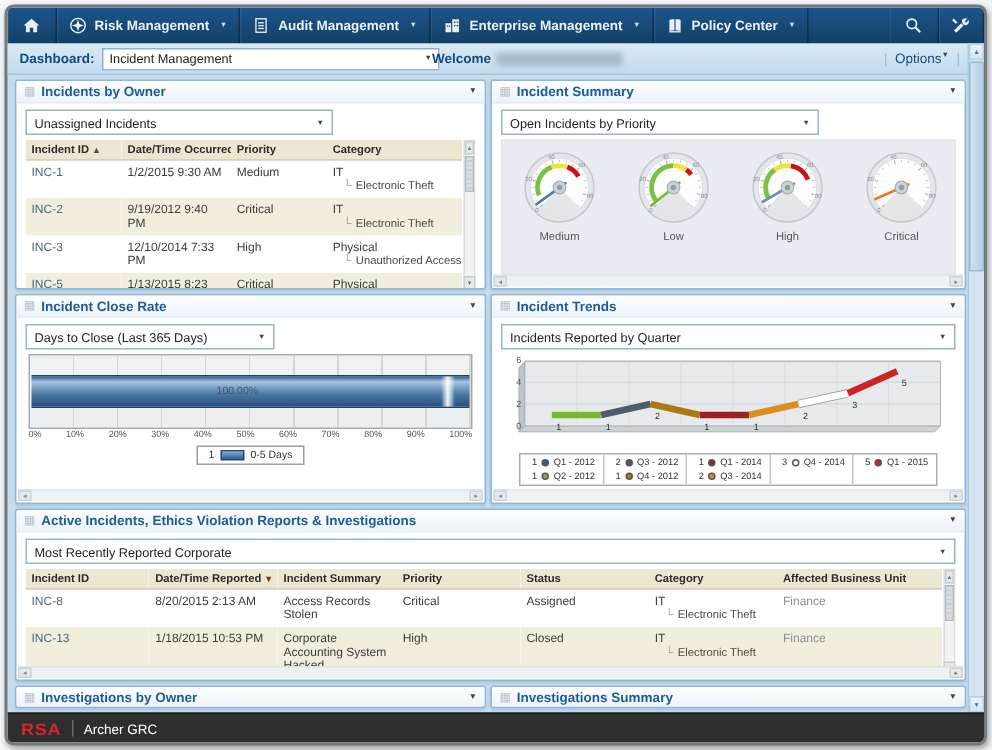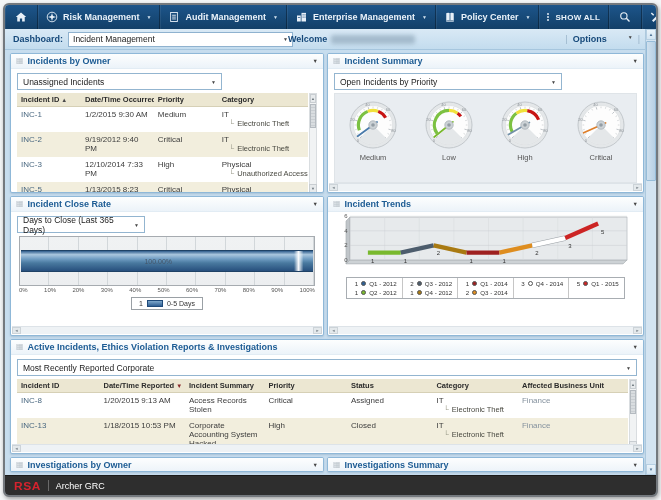--- a/index.html
+++ b/index.html
@@ -18,21 +18,21 @@
   svg.nicon{display:block}
   
   .dashbar{height:21px;background:linear-gradient(#d9e9f5,#c3dcee);border-bottom:1px solid #a6c6de;display:flex;align-items:center;padding:0 16px 0 8px;position:relative;font-size:9px}
   .dash-label{font-weight:bold;color:#16497a}
   .dash-select{width:225px;height:15px;background:#fff;border:1px solid #8fb2cf;display:flex;align-items:center;padding:0 4px;margin-left:5px;font-size:8.5px;color:#222}
   .sel-caret{margin-left:auto;font-size:5px;color:#444}
   .dash-center{position:absolute;left:283px;display:flex;align-items:center;gap:4px}
   .welcome{font-weight:bold;color:#16497a}
   .blur-name{width:84px;height:9px;background:#9db4c6;border-radius:2px;filter:blur(2px);opacity:.85}
   .dash-right{margin-left:auto;display:flex;align-items:center;gap:5px;color:#9ab4c9}
-  .options{font-weight:bold;color:#16497a;cursor:pointer;display:flex;gap:21px}
+  .options{font-weight:normal;color:#16497a;cursor:pointer;display:flex;gap:0}
   
   .content{position:absolute;top:45px;left:0;right:11px;bottom:20px;padding:3px 0 0 5px;overflow:hidden}
   .row2{display:flex;gap:3px;margin-bottom:3px}
   .panel{background:#fff;border:1px solid #8fb8d8;border-radius:2px;position:relative;overflow:hidden;box-shadow:0 1px 2px rgba(30,70,110,.18)}
   .p-left{width:314px;height:140px}
   .p-right{width:317px;height:140px}
   .p-wide{width:634px;height:115px;margin-bottom:3px}
   .p-stub{height:15px}
   .p-stub2{display:flex;gap:3px}
   .p-stub2 .panel{height:15px}
@@ -141,28 +141,20 @@
       <span class="nav-caret">▼</span>
     </div>
     <div class="nav-cell">
       <svg class="nicon" width="12" height="12" viewBox="0 0 16 16">
             <path d="M3 3 Q4 2 7.5 2.5 L7.5 12.5 Q4 12 3 13 Z" fill="#e8f0f8"></path>
             <path d="M13 3 Q12 2 8.5 2.5 L8.5 12.5 Q12 12 13 13 Z" fill="#e8f0f8"></path>
             <rect x="3" y="13" width="10" height="1.2" fill="#e8f0f8"></rect>
           </svg>
       <span>Policy Center</span>
       <span class="nav-caret">▼</span>
-    </div>
-    <div class="nav-cell showall">
-      <span class="dots">
-            <i></i>
-            <i></i>
-            <i></i>
-          </span>
-      <span>SHOW ALL</span>
     </div>
     <div class="nav-right">
       <div class="nav-cell icon-only">
         <svg class="nicon" width="12" height="12" viewBox="0 0 16 16">
               <circle cx="6.5" cy="6.5" r="4.2" fill="none" stroke="#e8f0f8" stroke-width="1.5"></circle>
               <line x1="9.8" y1="9.8" x2="14" y2="14" stroke="#e8f0f8" stroke-width="1.8"></line>
             </svg>
       </div>
       <div class="nav-cell">
         <svg class="nicon" width="13" height="12" viewBox="0 0 16 16">
@@ -296,21 +288,21 @@
           </div>
         </div>
       </div>
 
       <div class="panel p-right">
         <div class="panel-head">
           <span class="grid-icon">▦</span>
           <span class="panel-title">Incident Summary</span>
           <span class="head-caret">▼</span>
         </div>
-        <div class="filter-select" style="width:228px">
+        <div class="filter-select" style="width:212px">
           <span>Open Incidents by Priority</span>
           <span class="sel-caret">▼</span>
         </div>
         <div class="gauge-zone" id="gauge-zone">
               <div class="gauge-box">
                 <svg width="76" height="52" viewBox="0 0 76 52">
                   <circle cx="38" cy="26" r="23" fill="#e4e7e9" stroke="#c3c8cc" stroke-width="1"></circle>
                   <circle cx="38" cy="26" r="19.5" fill="#fdfdfd" stroke="#d4d8db" stroke-width="0.5"></circle>
                   <path d="M38 26 L51.788582233137674 39.788582233137674 A19.5 19.5 0 0 1 24.211417766862326 39.788582233137674 Z" fill="#e4e7e9"></path>
                   <line x1="26.68629150101524" y1="37.31370849898476" x2="24.91852454804887" y2="39.08147545195113" stroke="#b0b6bb" stroke-width="0.8"></line>
@@ -466,21 +458,21 @@
     </div>
 
     <div class="row2">
 
       <div class="panel p-left">
         <div class="panel-head">
           <span class="grid-icon">▦</span>
           <span class="panel-title">Incident Close Rate</span>
           <span class="head-caret">▼</span>
         </div>
-        <div class="filter-select" style="width:128px">
+        <div class="filter-select" style="width:166px">
           <span>Days to Close (Last 365 Days)</span>
           <span class="sel-caret">▼</span>
         </div>
         <div class="cr-plot">
           <div class="cr-bar">
             <div class="cr-shine"></div>
             <div class="cr-label">100.00%</div>
           </div>
         </div>
         <div class="cr-ticks" id="cr-ticks">
@@ -507,20 +499,24 @@
           <div class="hs-arrow">◄</div>
           <div class="hs-arrow">►</div>
         </div>
       </div>
 
       <div class="panel p-right">
         <div class="panel-head">
           <span class="grid-icon">▦</span>
           <span class="panel-title">Incident Trends</span>
           <span class="head-caret">▼</span>
+        </div>
+        <div class="filter-select">
+          <span>Incidents Reported by Quarter</span>
+          <span class="sel-caret">▼</span>
         </div>
         <div class="tr-chart" id="trends-chart"><svg width="100%" height="58" viewBox="0 0 300 58">
                 <polygon points="14,5 10,9 10,52 14,48" fill="#c0c5c9" stroke="#9aa0a4" stroke-width="0.5"></polygon>
                 <polygon points="10,52 288,52 292,48 14,48" fill="#cdd2d5" stroke="#9aa0a4" stroke-width="0.5"></polygon>
                 <rect x="14" y="5" width="278" height="43" fill="#e7eaec" stroke="#aab0b4" stroke-width="0.6"></rect>
                 <line x1="48.75" y1="5" x2="48.75" y2="48" stroke="#d6dadc" stroke-width="0.5"></line>
                 <line x1="83.5" y1="5" x2="83.5" y2="48" stroke="#d6dadc" stroke-width="0.5"></line>
                 <line x1="118.25" y1="5" x2="118.25" y2="48" stroke="#d6dadc" stroke-width="0.5"></line>
                 <line x1="153" y1="5" x2="153" y2="48" stroke="#d6dadc" stroke-width="0.5"></line>
                 <line x1="187.75" y1="5" x2="187.75" y2="48" stroke="#d6dadc" stroke-width="0.5"></line>
@@ -643,21 +639,21 @@
                     <th>Category</th>
                     <th>Affected Business Unit</th>
                   </tr>
                 </thead>
                 <tbody>
                   <tr>
                     <td class="c-id">
                       <div>INC-8</div>
                     </td>
                     <td>
-                      <div>1/20/2015 9:13 AM</div>
+                      <div>8/20/2015 2:13 AM</div>
                     </td>
                     <td>
                       <div>Access Records Stolen</div>
                     </td>
                     <td>
                       <div>Critical</div>
                     </td>
                     <td>
                       <div>Assigned</div>
                     </td>

